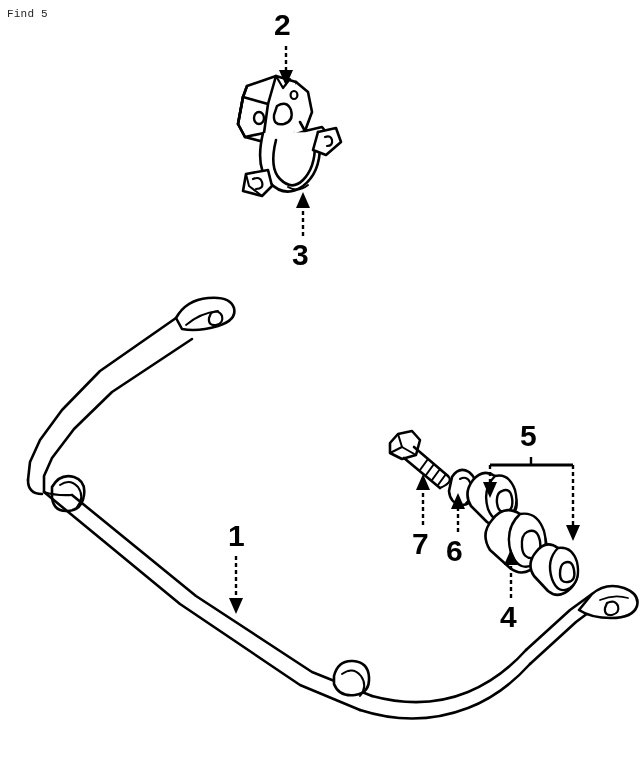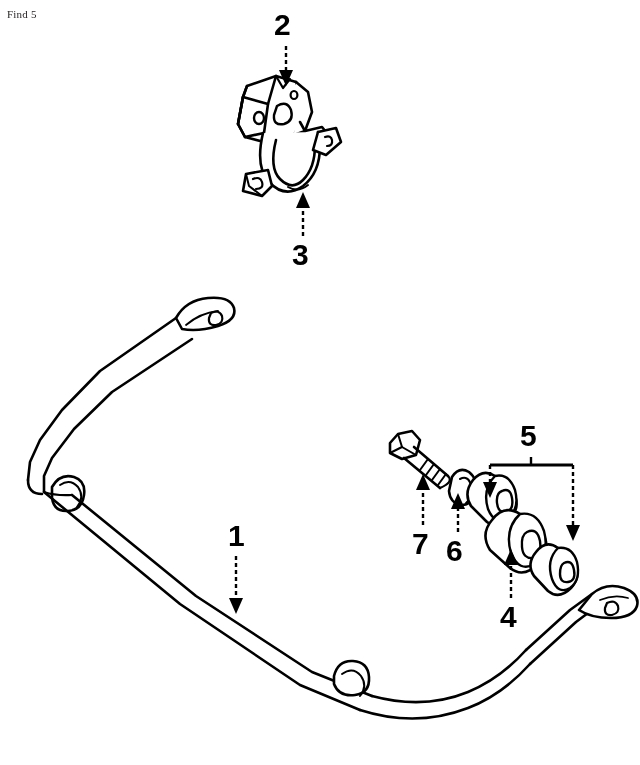--- a/index.html
+++ b/index.html
@@ -16,21 +16,21 @@
     position: relative;
     width: 640px;
     height: 765px;
     background: #ffffff;
     overflow: hidden;
   }
   #find-label {
     position: absolute;
     left: 7px;
     top: 8px;
-    font-family: Liberation Serif, serif;
+    font-family: Liberation Mono, monospace;
     font-size: 11px;
     color: #231f20;
     letter-spacing: 0.2px;
     white-space: pre;
   }
   #art-layer {
     position: absolute;
     left: 0;
     top: 0;
     width: 640px;

